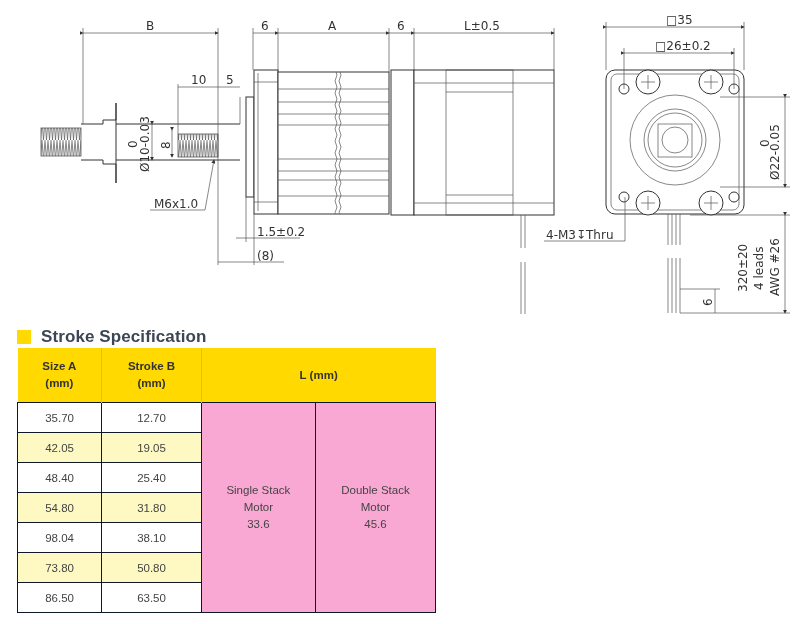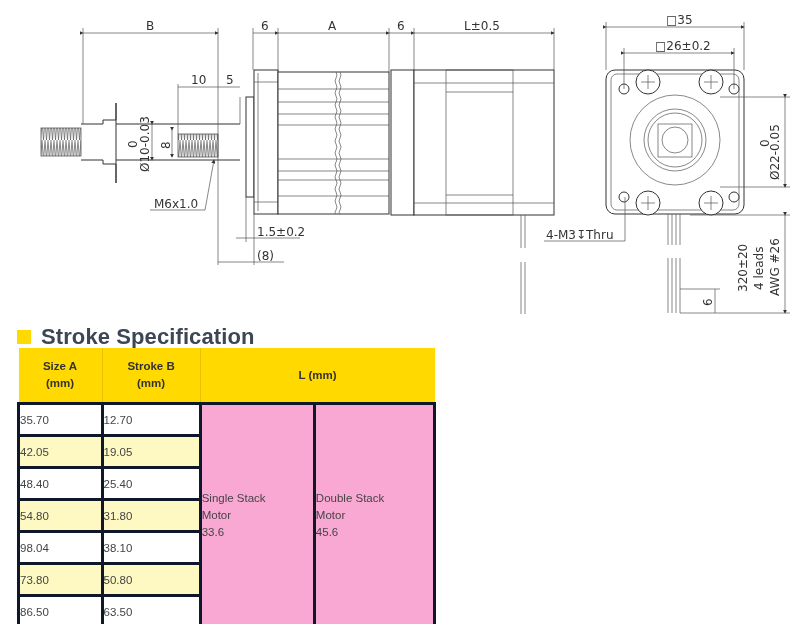--- a/index.html
+++ b/index.html
@@ -6,27 +6,27 @@
   body { width: 810px; height: 624px; position: relative; overflow: hidden;
          font-family: "Liberation Sans", "DejaVu Sans", sans-serif; }
   #drawing { position: absolute; left: 0; top: 0; width: 810px; height: 320px; }
   #drawing text { font-family: "DejaVu Sans", sans-serif; font-size: 12px; fill: #333; }
   .ln { stroke: #333; stroke-width: 1; fill: none; }
   .thin { stroke: #555; stroke-width: 0.7; fill: none; }
   .fillw { fill: #fff; stroke: #333; stroke-width: 1; }
   .section { position: absolute; left: 17px; top: 326px; }
   .sec-title { display: flex; align-items: center; height: 22px; }
   .sec-mark { width: 14px; height: 14px; background: #ffd900; margin-right: 10px; }
-  .sec-text { font-size: 22px; font-weight: bold; color: #3d4654; letter-spacing: 0.1px; }
+  .sec-text { font-size: 17px; font-weight: bold; color: #3d4654; letter-spacing: 0.1px; }
   table.spec { position: absolute; left: 17px; top: 348px; border-collapse: collapse;
                width: 419px; font-size: 11.5px; color: #444; }
   table.spec th { background: #ffd900; font-weight: bold; color: #333; height: 52px;
                   font-size: 11.5px; border-right: 1px solid #e6c200; line-height: 17px; }
   table.spec th:last-child { border-right: none; margin-top: 40px; }
-  table.spec td { height: 29px; border: 3px solid #0f172a; padding: 0; }
+  table.spec td { text-align: center; height: 29px; border: 1px solid #0f172a; padding: 0; }
   table.spec tr.alt td.c { background: #fef9c3; }
   table.spec td.merged { background: #f9a8d4; vertical-align: middle; line-height: 17px; }
   .col1 { width: 83px; } .col2 { width: 98px; } .col3 { width: 115px; } .col4 { width: 121px; }
 </style>
 </head>
 <body>
 
 <svg id="drawing" viewBox="0 0 810 320" xmlns="http://www.w3.org/2000/svg">
   <defs>
     <marker id="ar" markerWidth="6" markerHeight="6" refX="5" refY="3" orient="auto">

